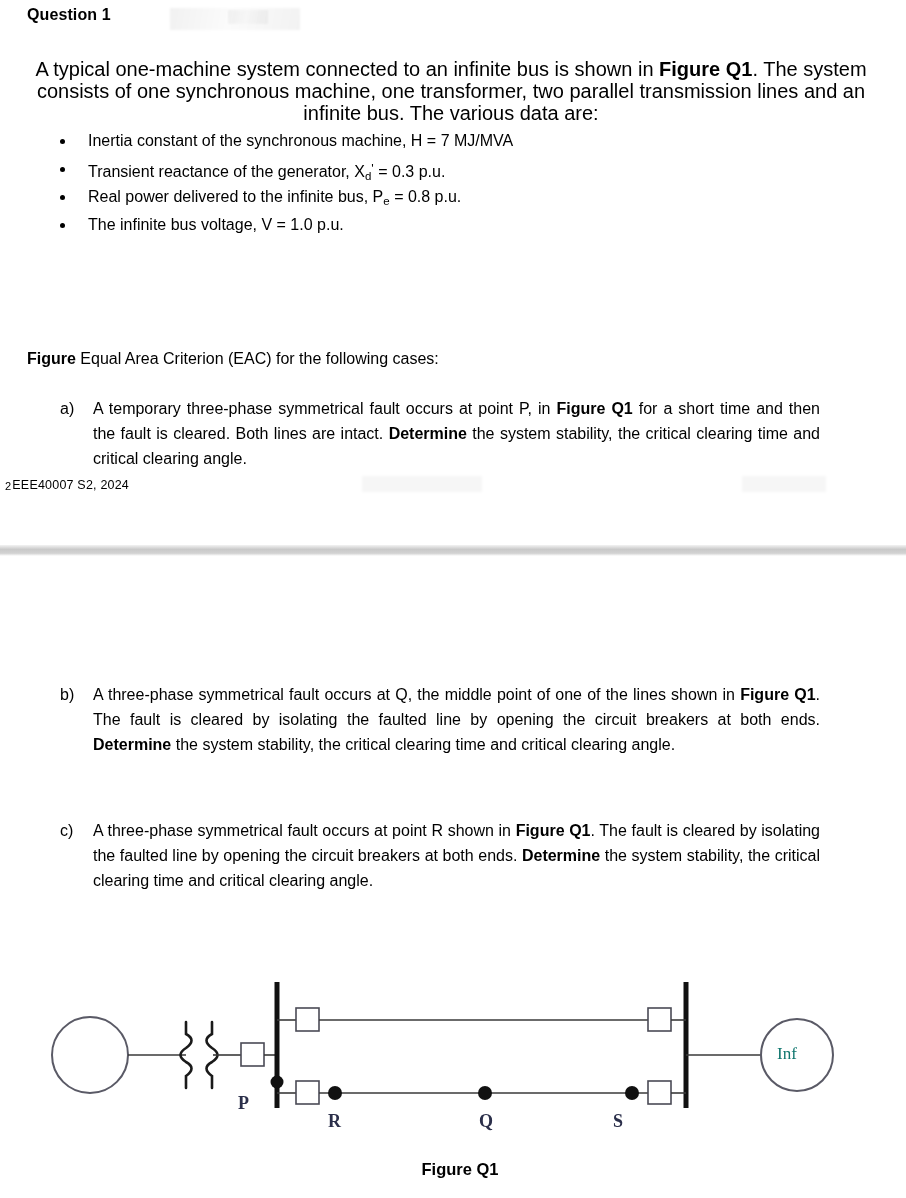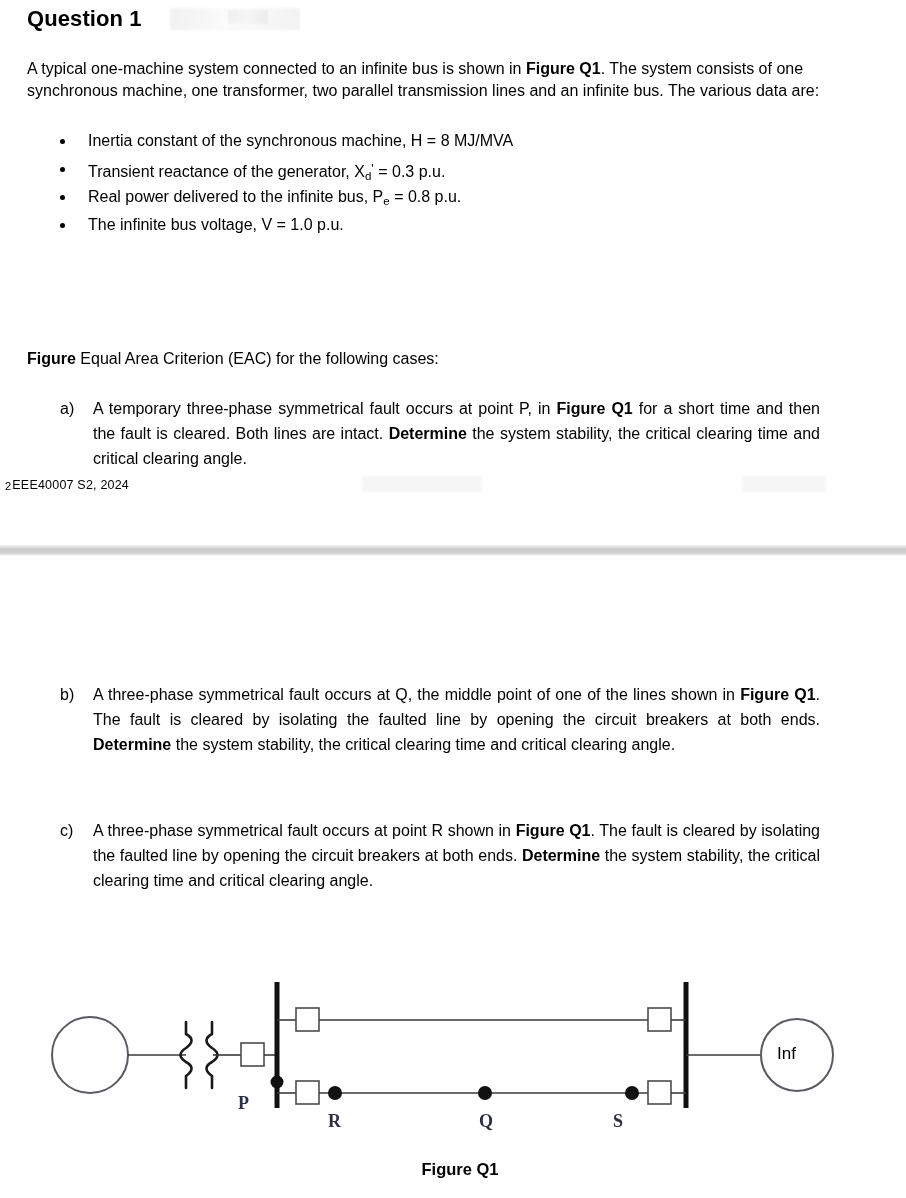--- a/index.html
+++ b/index.html
@@ -19,37 +19,38 @@
   .page {
     position: absolute;
     inset: 0;
   }
 
   
   .q-title {
     position: absolute;
     left: 27px;
     top: 6px;
-    font-size: 22px;
+    font-size: 16px;
     font-weight: bold;
     letter-spacing: 0.1px;
   }
   .scan-smudge {
     position: absolute;
     background: linear-gradient(100deg, rgba(0,0,0,0.055), rgba(0,0,0,0.015) 45%, rgba(0,0,0,0.05));
     filter: blur(1.2px);
     pointer-events: none;
   }
 
   .para {
     position: absolute;
     left: 27px;
     width: 848px;
-    font-size: 16px;
+    font-size: 20px;
     line-height: 22px;
+    text-align: center;
   }
 
   .bullets {
     position: absolute;
     left: 27px;
     top: 127px;
     width: 848px;
     margin: 0;
     padding: 0;
     list-style: none;
@@ -162,21 +163,21 @@
   <div class="q-title">Question 1</div>
   <div class="scan-smudge" style="left:170px; top:8px; width:130px; height:22px;"></div>
   <div class="scan-smudge" style="left:228px; top:10px; width:40px; height:14px; opacity:0.9;"></div>
 
   <div class="para" style="top:58px;">
     <span>A typical one-machine system connected to an infinite bus is shown in </span><b>Figure Q1</b><span>. The system consists of one synchronous machine, one transformer, two parallel transmission lines and an infinite bus. The various data are:</span>
   </div>
 
   <ul class="bullets">
     <li>
-      <span>Inertia constant of the synchronous machine, H = 8 MJ/MVA</span>
+      <span>Inertia constant of the synchronous machine, H = 7 MJ/MVA</span>
     </li>
     <li>
       <span>Transient reactance of the generator, X</span><span class="sub">d</span><span class="prime">'</span><span> = 0.3 p.u.</span>
     </li>
     <li>
       <span>Real power delivered to the infinite bus, P</span><span class="sub">e</span><span> = 0.8 p.u.</span>
     </li>
     <li>
       <span>The infinite bus voltage, V = 1.0 p.u.</span>
     </li>
@@ -249,18 +250,18 @@
 
       <line x1="686" y1="95" x2="761" y2="95" stroke="#3a3a3a" stroke-width="1.6"></line>
       <circle cx="797" cy="95" r="36" fill="none" stroke="#5a5a66" stroke-width="2"></circle>
     </svg>
 
     
     <div style="position:absolute; left:238px; top:133px; font-family:'Liberation Serif',serif; font-size:18px; font-weight:bold; color:#2b2f4a;">P</div>
     <div style="position:absolute; left:328px; top:151px; font-family:'Liberation Serif',serif; font-size:18px; font-weight:bold; color:#2b2f4a;">R</div>
     <div style="position:absolute; left:479px; top:151px; font-family:'Liberation Serif',serif; font-size:18px; font-weight:bold; color:#2b2f4a;">Q</div>
     <div style="position:absolute; left:613px; top:151px; font-family:'Liberation Serif',serif; font-size:18px; font-weight:bold; color:#2b2f4a;">S</div>
-    <div style="position:absolute; left:777px; top:84px; font-family:Liberation Sans, sans-serif; font-size:17px; color:#000000;">Inf</div>
+    <div style="position:absolute; left:777px; top:84px; font-family:Liberation Serif, serif; font-size:17px; color:#0f766e;">Inf</div>
 
     <div class="fig-caption">Figure Q1</div>
   </div>
 
 </div>
 
 </body></html>

